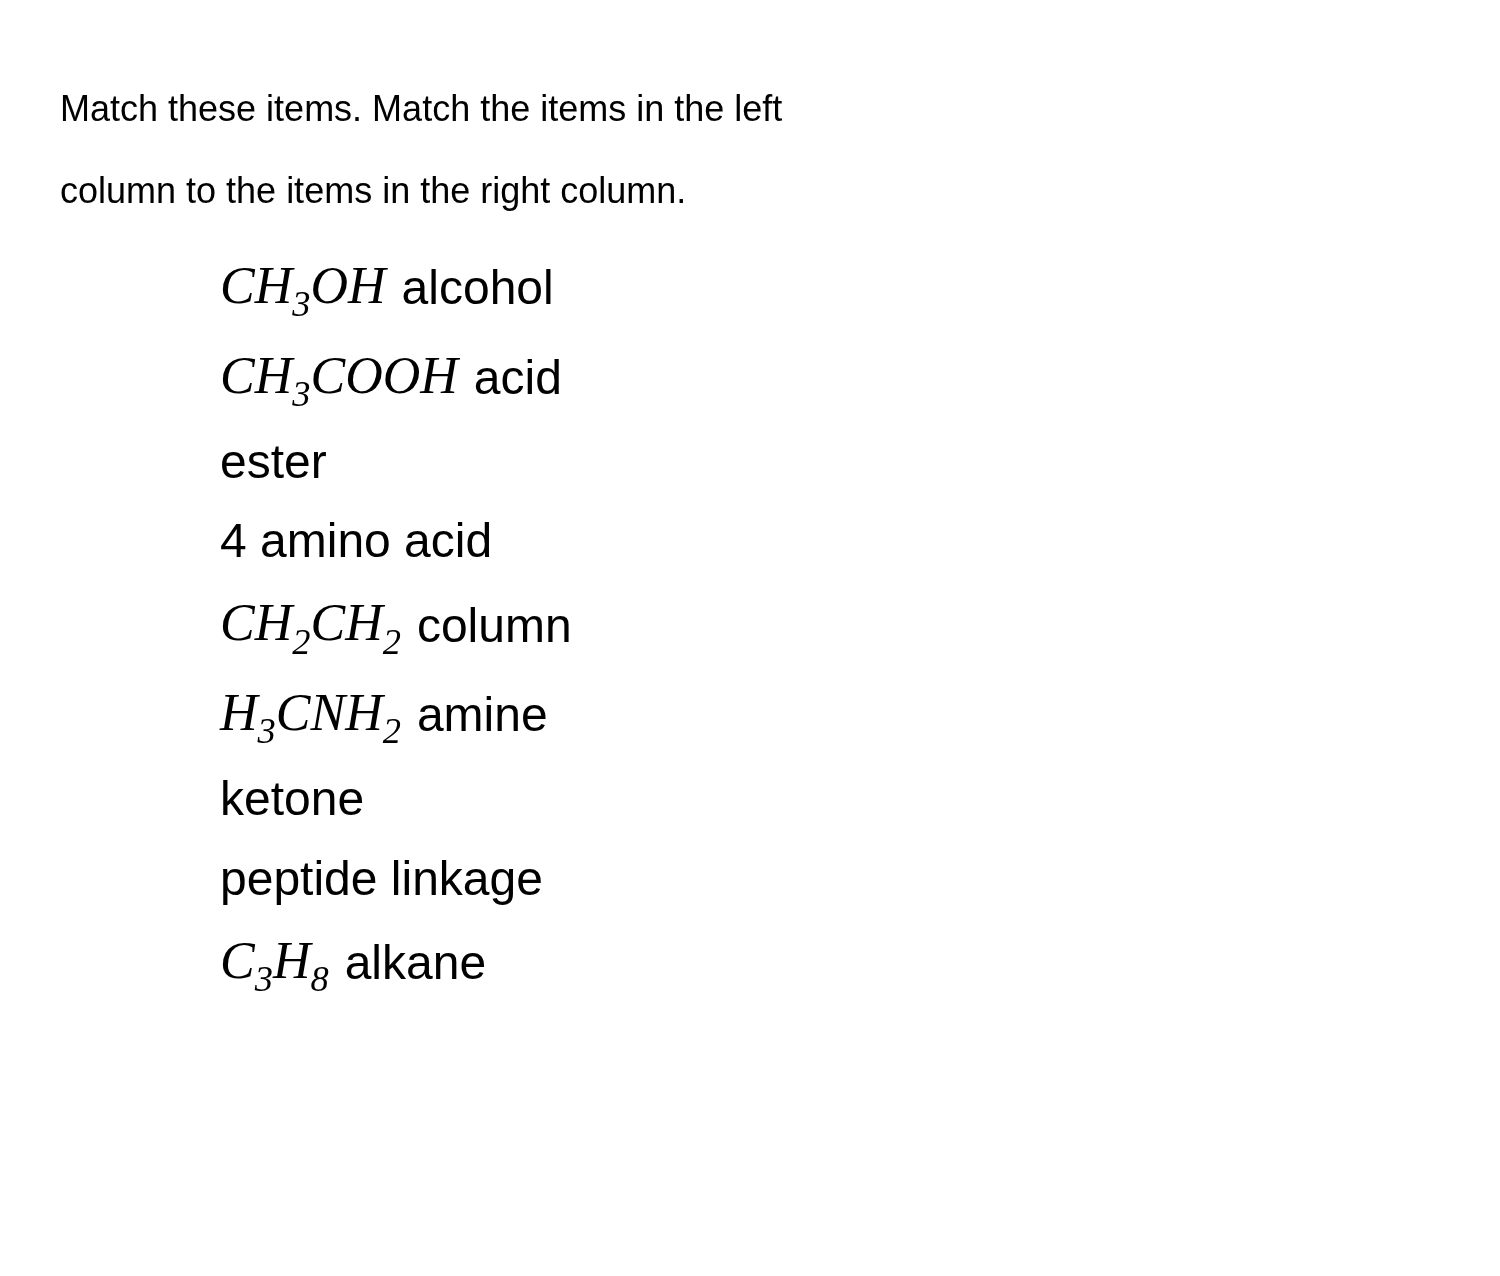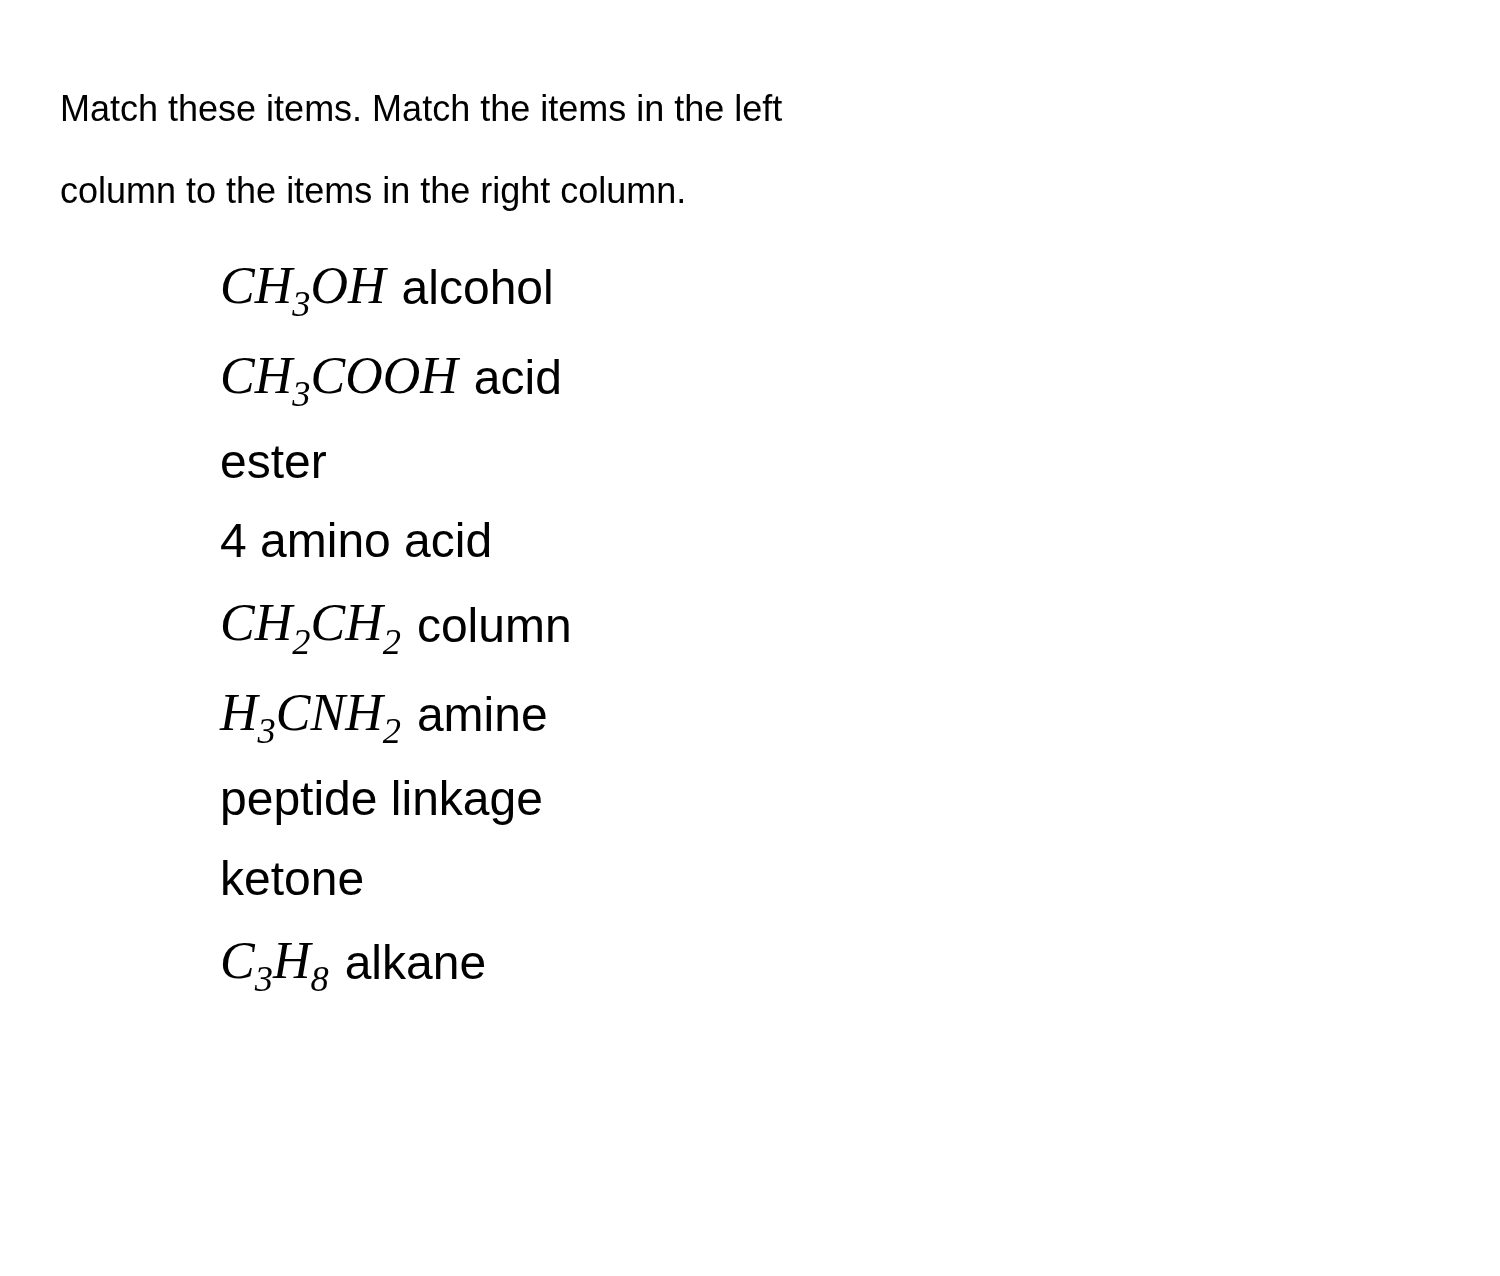--- a/index.html
+++ b/index.html
@@ -80,25 +80,25 @@
 
   <div class="item-line">
   </div>
 
   <div class="item-line">
     <span class="formula"><span>H</span><sub>3</sub><span>C</span><span>N</span><span>H</span><sub>2</sub></span>
     <span class="label">amine</span>
   </div>
 
   <div class="item-line">
-    <span class="label">peptide linkage</span>
+    <span class="label">ketone</span>
   </div>
 
   <div class="item-line">
-    <span class="label">ketone</span>
+    <span class="label">peptide linkage</span>
   </div>
 
   <div class="item-line">
     <span class="formula"><span>C</span><sub>3</sub><span>H</span><sub>8</sub></span>
     <span class="label">alkane</span>
   </div>
 
 </div>
 
 </body></html>

